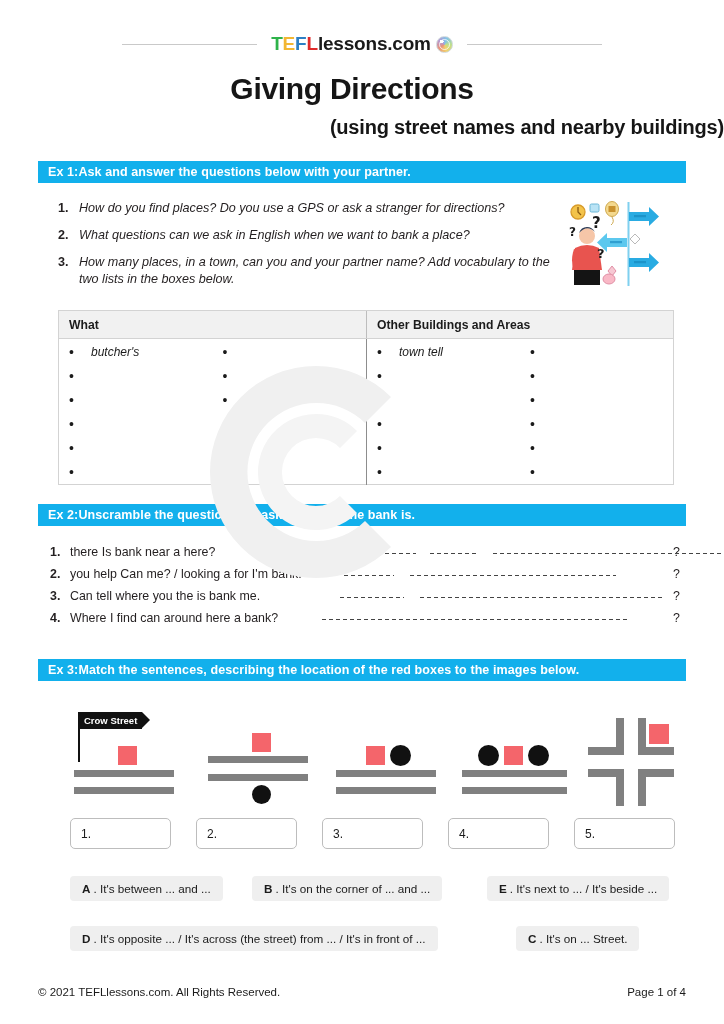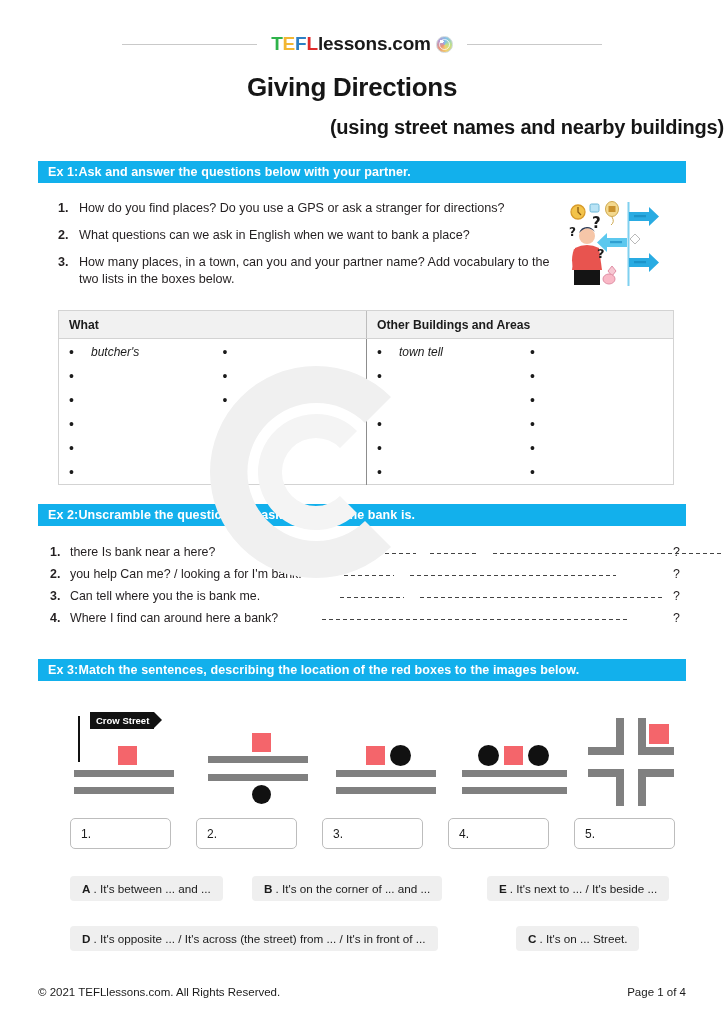--- a/index.html
+++ b/index.html
@@ -48,21 +48,21 @@
     border: 1px solid #cfd8dc;
     position: relative;
   }
   .globe::after {
     content:""; position:absolute; inset:2px; border-radius:50%;
     border: 1px solid rgba(255,255,255,.75);
   }
 
   .title {
     position: absolute; left: 0; top: 72px; width: 704px;
-    text-align: center; font-size: 26px; font-weight: bold;
+    text-align: center; font-size: 30px; font-weight: bold;
     letter-spacing: -.3px; color: #161616;
   }
   .subtitle {
     position: absolute; left: 0; top: 116px; width: 724px;
     text-align: right; font-size: 20px; font-weight: bold;
     letter-spacing: -.2px; color: #161616;
   }
 
   
   .exbar {
@@ -72,21 +72,21 @@
     display: flex; align-items: center;
     padding-left: 10px;
     letter-spacing: .1px;
   }
   .exbar .ex-num { margin-right: 0; }
 
   
   .q-list { position: absolute; left: 58px; top: 200px; width: 500px; }
   .q-item { display: flex; font-size: 12.6px; line-height: 1.35; margin-bottom: 10px; }
   .q-num { width: 21px; font-weight: bold; flex: 0 0 21px; }
-  .q-text { flex: 1; }
+  .q-text { flex: 1; font-style: italic; }
 
   
   .illo {
     position: absolute; left: 563px; top: 196px; width: 100px; height: 94px;
   }
   .illo svg { display:block; width:100%; height:100%; }
 
   
   .vtable {
     position: absolute; left: 58px; top: 310px;
@@ -425,21 +425,21 @@
 
   <div class="exbar" style="top:659px;">
     <span class="ex-num">Ex 3:</span>
     <span>Match the sentences, describing the location of the red boxes to the images below.</span>
   </div>
 
   <div class="diagrams">
 
     <div class="dia d1">
       <div class="signpost" style="left:12px; top:16px; width:2px; height:46px;"></div>
-      <div class="signlabel" style="left:24px; top:12px;">Crow Street</div>
+      <div class="signlabel" style="left:12px; top:12px;">Crow Street</div>
       <div class="redbox" style="left:52px; top:46px; width:19px; height:19px;"></div>
       <div class="road" style="left:8px; top:70px; width:100px; height:7px;"></div>
       <div class="road" style="left:8px; top:87px; width:100px; height:7px;"></div>
     </div>
 
     <div class="dia d2">
       <div class="redbox" style="left:52px; top:33px; width:19px; height:19px;"></div>
       <div class="road" style="left:8px; top:56px; width:100px; height:7px;"></div>
       <div class="road" style="left:8px; top:74px; width:100px; height:7px;"></div>
       <div class="dot" style="left:52px; top:85px; width:19px; height:19px;"></div>

